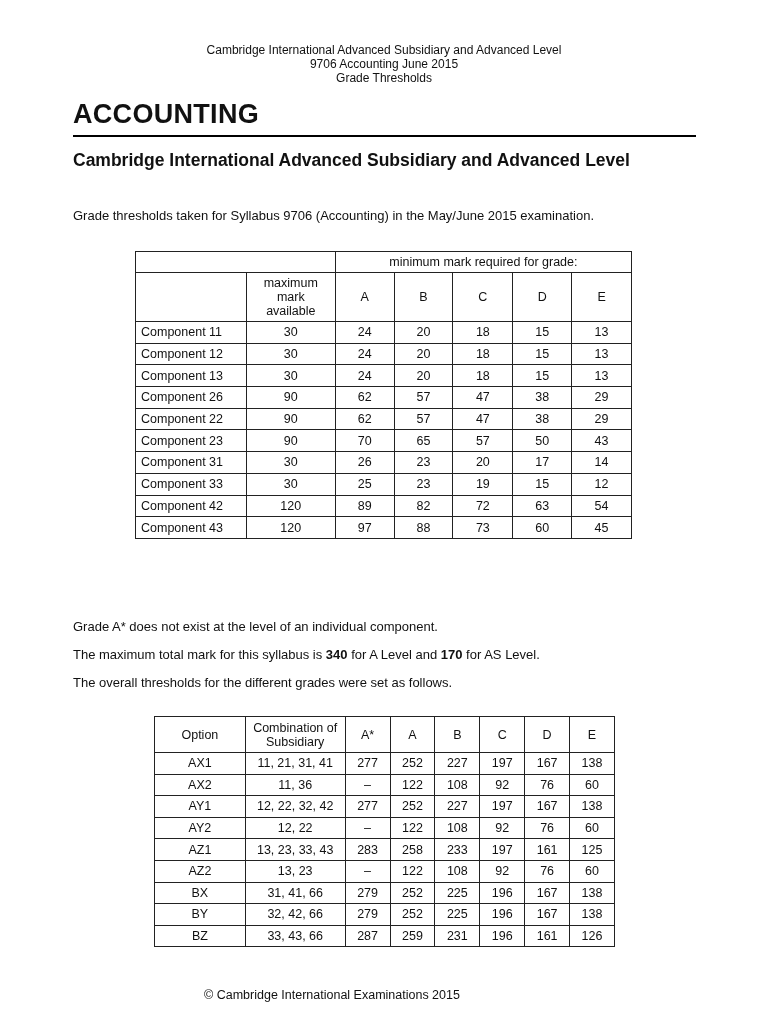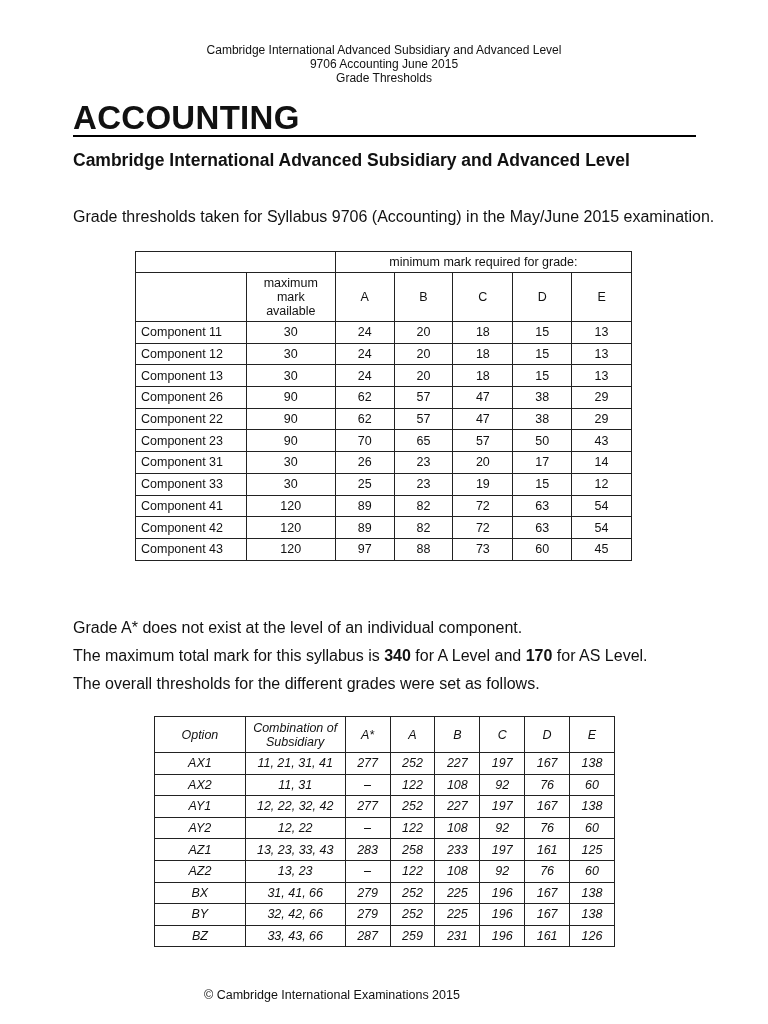--- a/index.html
+++ b/index.html
@@ -1,31 +1,31 @@
 <!DOCTYPE html>
 <html><head>
 <meta charset="utf-8">
 <style>
   html, body { margin: 0; padding: 0; background: #ffffff; }
   body { width: 768px; height: 1024px; position: relative; overflow: hidden;
          font-family: "Liberation Sans", "DejaVu Sans", sans-serif; color: #111; }
   .header-block { position: absolute; top: 43px; left: 0; width: 768px; text-align: center;
                   font-size: 12px; line-height: 14px; }
-  .title { position: absolute; left: 73px; top: 99px; font-size: 33px; font-weight: bold; letter-spacing: 0.3px; }
+  .title { position: absolute; left: 73px; top: 99px; font-size: 27px; font-weight: bold; letter-spacing: 0.3px; }
   .rule { position: absolute; left: 73px; top: 135px; width: 623px; height: 2px; background: #000; }
   .subtitle { position: absolute; left: 73px; top: 150px; font-size: 17.5px; font-weight: bold; }
-  .para { position: absolute; left: 73px; font-size: 16px; }
+  .para { position: absolute; left: 73px; font-size: 13px; }
   table { border-collapse: collapse; position: absolute; font-size: 12.5px; border-radius: 17px; }
   td, th { border: 1.5px solid #222; padding: 0; font-weight: normal; text-align: center; vertical-align: middle; }
   #t1 { left: 135px; top: 251px; width: 497px; }
   #t1 td.label { text-align: left; padding-left: 5px; }
   #t1 tr.h1 td { height: 20px; }
   #t1 tr.h2 td { height: 48px; line-height: 14px; }
   #t1 tr.row td { height: 20.7px; }
-  #t2 { left: 154px; top: 716px; width: 461px; font-style: italic; }
+  #t2 { left: 154px; top: 716px; width: 461px; }
   #t2 tr.h td { height: 35px; line-height: 14px; }
   #t2 tr.row td { height: 20.6px; }
   .footer { position: absolute; top: 988px; left: 0; width: 664px; text-align: center; font-size: 12.5px; }
 </style>
 </head>
 <body>
 
 <div class="header-block">
   <div>Cambridge International Advanced Subsidiary and Advanced Level</div>
   <div>9706 Accounting June 2015</div>
@@ -133,29 +133,20 @@
       <tr class="row">
         <td class="label">Component 33</td>
         <td>30</td>
         <td>25</td>
         <td>23</td>
         <td>19</td>
         <td>15</td>
         <td>12</td>
       </tr>
       <tr class="row">
-        <td class="label">Component 41</td>
-        <td>120</td>
-        <td>89</td>
-        <td>82</td>
-        <td>72</td>
-        <td>63</td>
-        <td>54</td>
-      </tr>
-      <tr class="row">
         <td class="label">Component 42</td>
         <td>120</td>
         <td>89</td>
         <td>82</td>
         <td>72</td>
         <td>63</td>
         <td>54</td>
       </tr>
       <tr class="row">
         <td class="label">Component 43</td>
@@ -207,21 +198,21 @@
         <td>11, 21, 31, 41</td>
         <td>277</td>
         <td>252</td>
         <td>227</td>
         <td>197</td>
         <td>167</td>
         <td>138</td>
       </tr>
       <tr class="row">
         <td>AX2</td>
-        <td>11, 31</td>
+        <td>11, 36</td>
         <td>–</td>
         <td>122</td>
         <td>108</td>
         <td>92</td>
         <td>76</td>
         <td>60</td>
       </tr>
       <tr class="row">
         <td>AY1</td>
         <td>12, 22, 32, 42</td>

